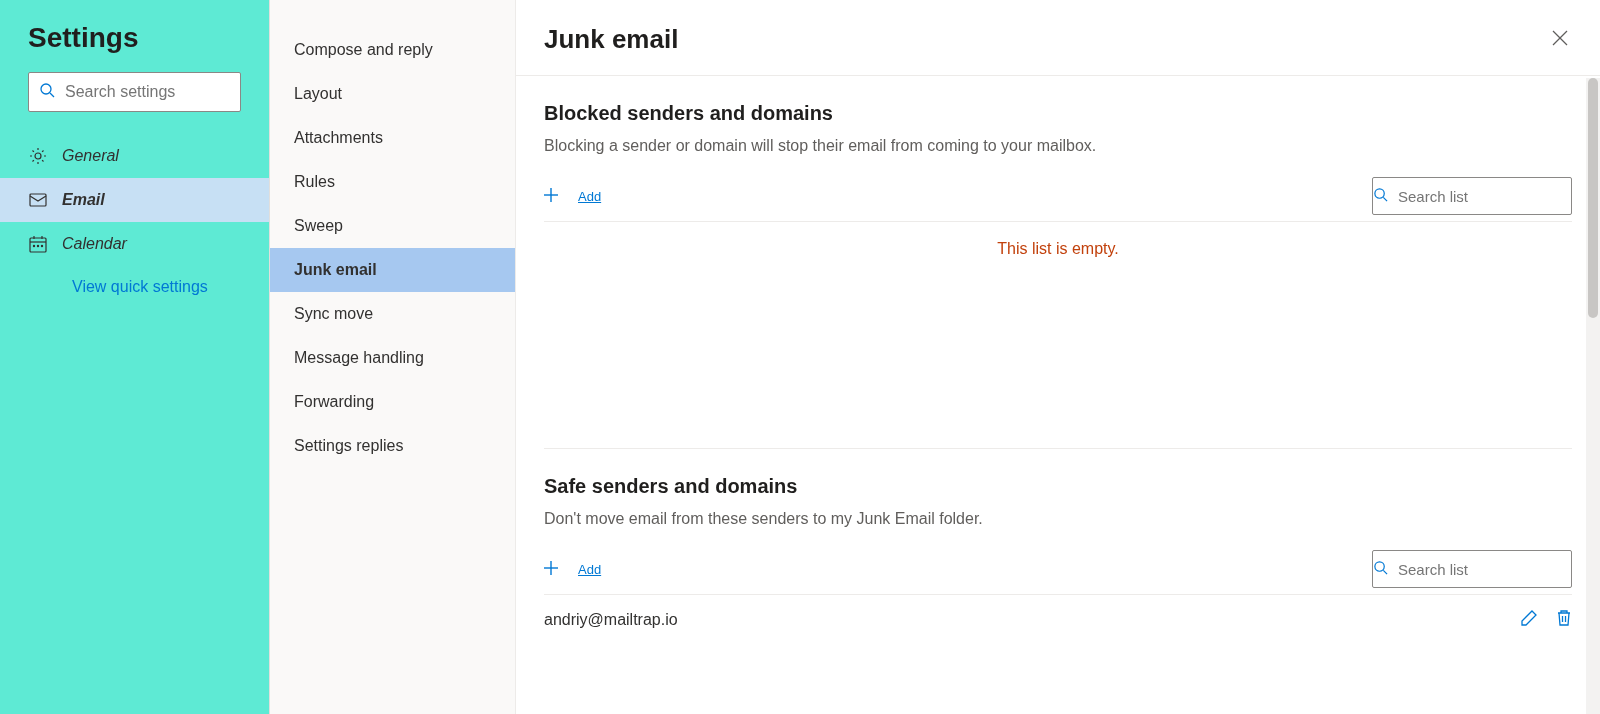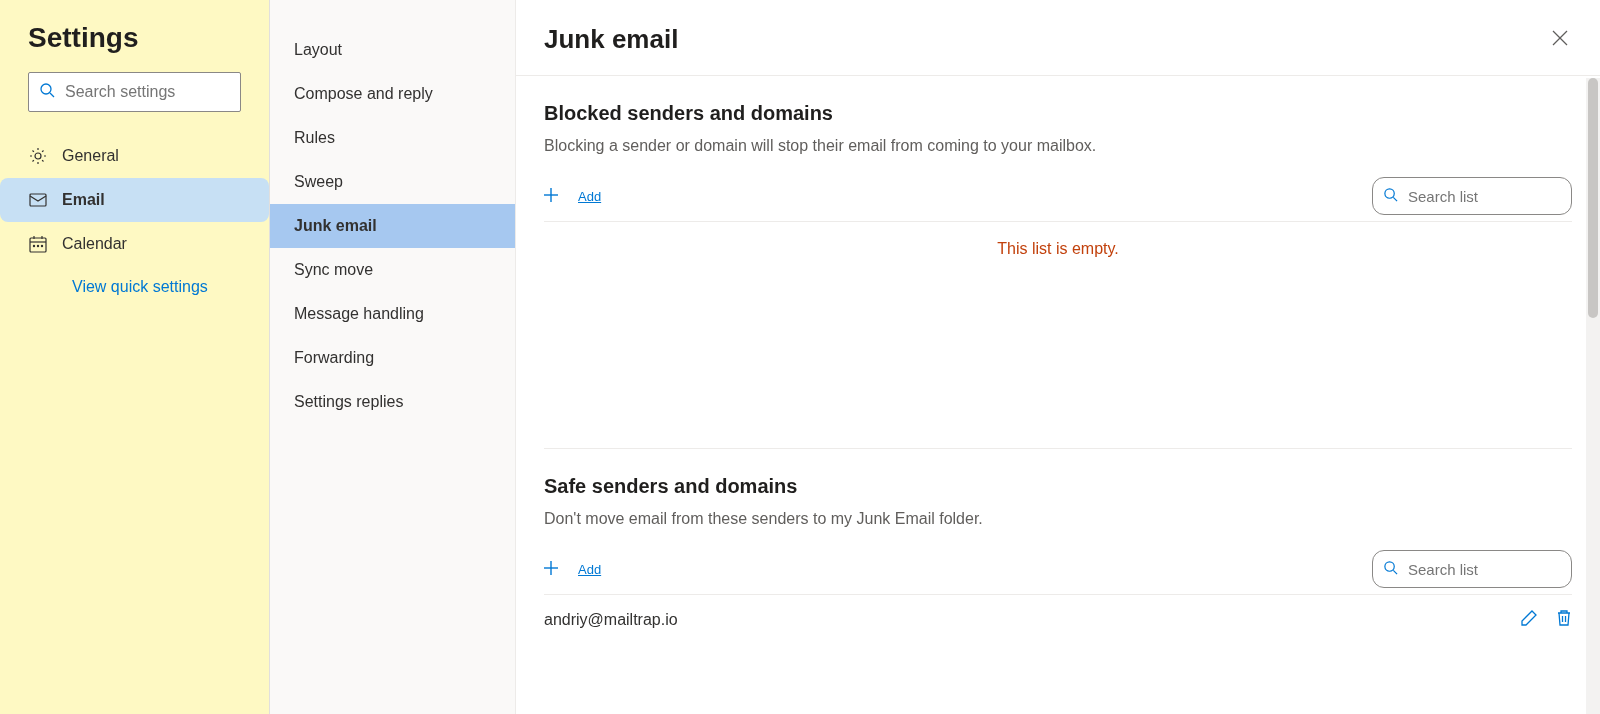--- a/index.html
+++ b/index.html
@@ -12,21 +12,21 @@
       width: 1600px;
       height: 714px;
       display: flex;
       background: #fff;
       overflow: hidden;
       color: #323130;
     }
     
     .col1 {
       width: 270px;
-      background: #fef9c3;
+      background: #5eead4;
       border-right: 1px solid #e1dfdd;
       padding-top: 22px;
       display: flex;
       flex-direction: column;
     }
     .settings-title {
       font-size: 28px;
       font-weight: 600;
       color: #201f1e;
       padding: 0 28px 18px 28px;
@@ -59,25 +59,25 @@
     }
     .nav-item {
       display: flex;
       align-items: center;
       height: 44px;
       padding: 0 28px;
       font-size: 16px;
       color: #323130;
       cursor: pointer;
       gap: 14px;
+      font-style: italic;
     }
     .nav-item.selected {
       background: #c7e0f4;
       font-weight: 600;
-      border-radius: 8px;
     }
     .nav-item .icon-slot {
       width: 20px;
       display: flex;
       align-items: center;
       justify-content: center;
       color: #323130;
     }
     .view-quick {
       padding: 12px 28px 0 72px;
@@ -164,22 +164,22 @@
       font-size: 13px;
       cursor: pointer;
       text-decoration: underline;
     }
     .list-search {
       border: 1px solid #8a8886;
       height: 38px;
       width: 200px;
       display: flex;
       align-items: center;
-      padding: 0 10px;
-      border-radius: 12px;
+      padding: 0 0;
+      border-radius: 2px;
     }
     .list-search input {
       border: none;
       outline: none;
       font-size: 15px;
       margin-left: 10px;
       width: 100%;
       color: #605e5c;
     }
     .empty-msg {
@@ -277,22 +277,23 @@
       </span>
       <span>Calendar</span>
     </div>
 
   </div>
 
   <div class="view-quick">View quick settings</div>
 </div>
 
 <div class="col2">
+  <div class="sub-item">Compose and reply</div>
   <div class="sub-item">Layout</div>
-  <div class="sub-item">Compose and reply</div>
+  <div class="sub-item">Attachments</div>
   <div class="sub-item">Rules</div>
   <div class="sub-item">Sweep</div>
   <div class="sub-item selected">Junk email</div>
   <div class="sub-item">Sync move</div>
   <div class="sub-item">Message handling</div>
   <div class="sub-item">Forwarding</div>
   <div class="sub-item">Settings replies</div>
 </div>
 
 <div class="col3">

